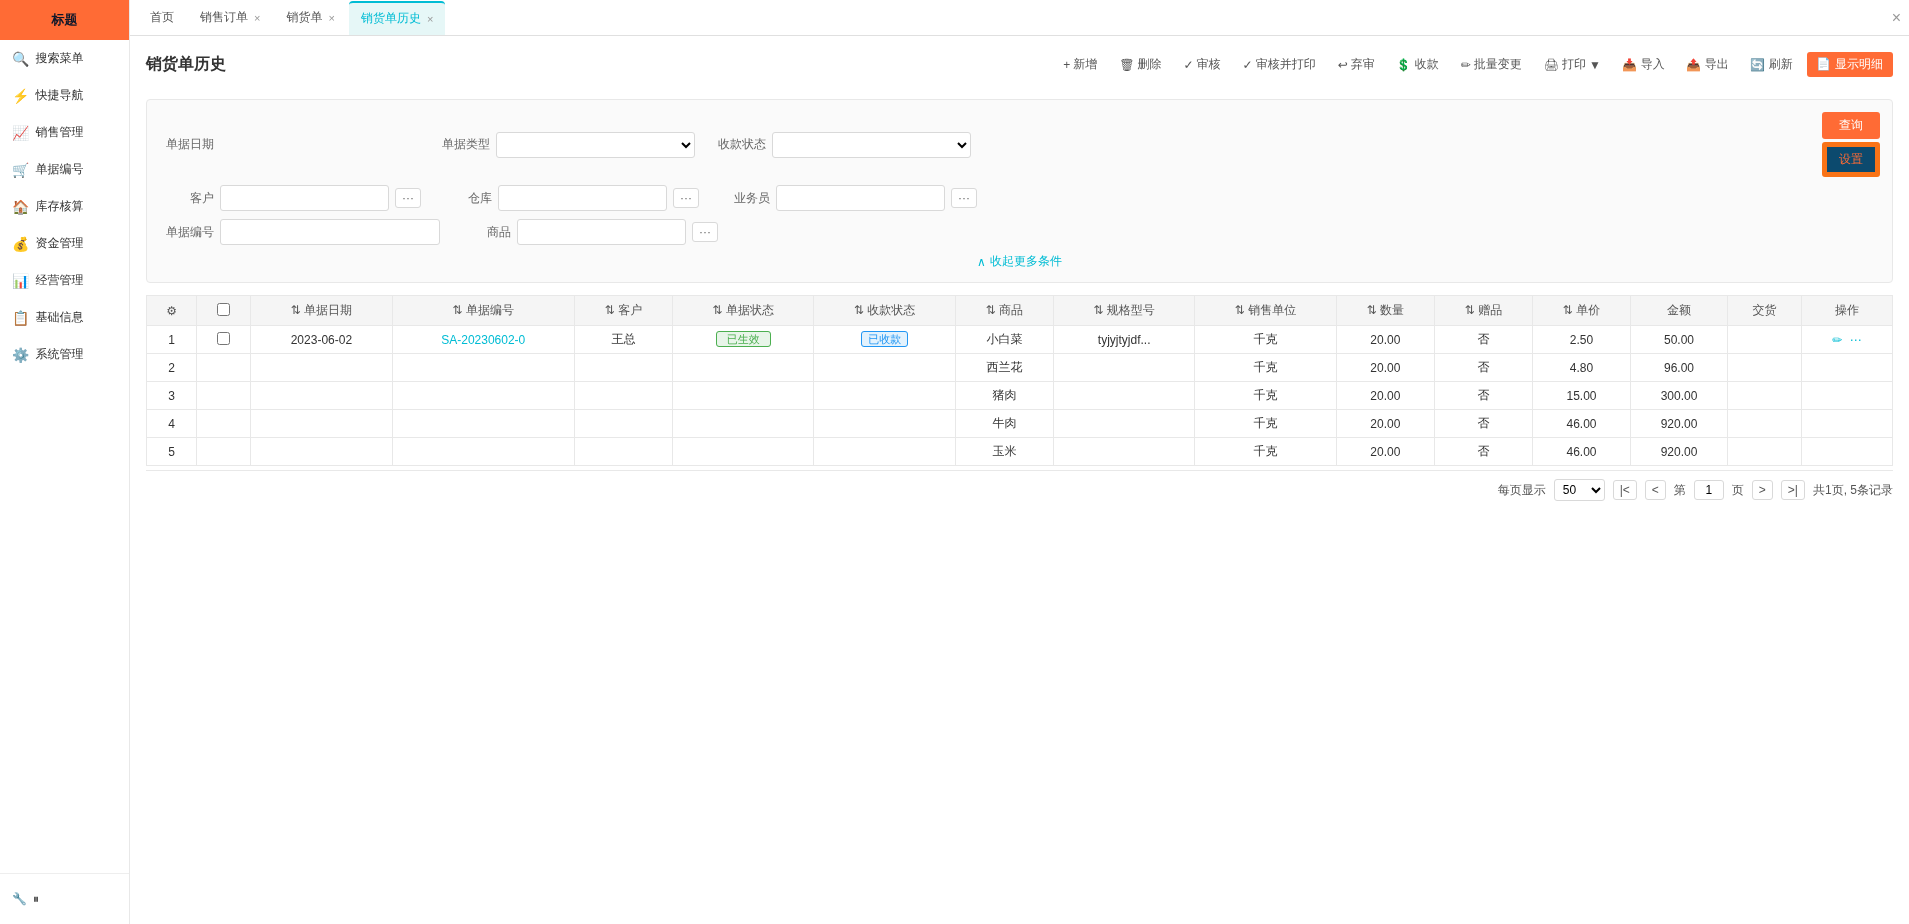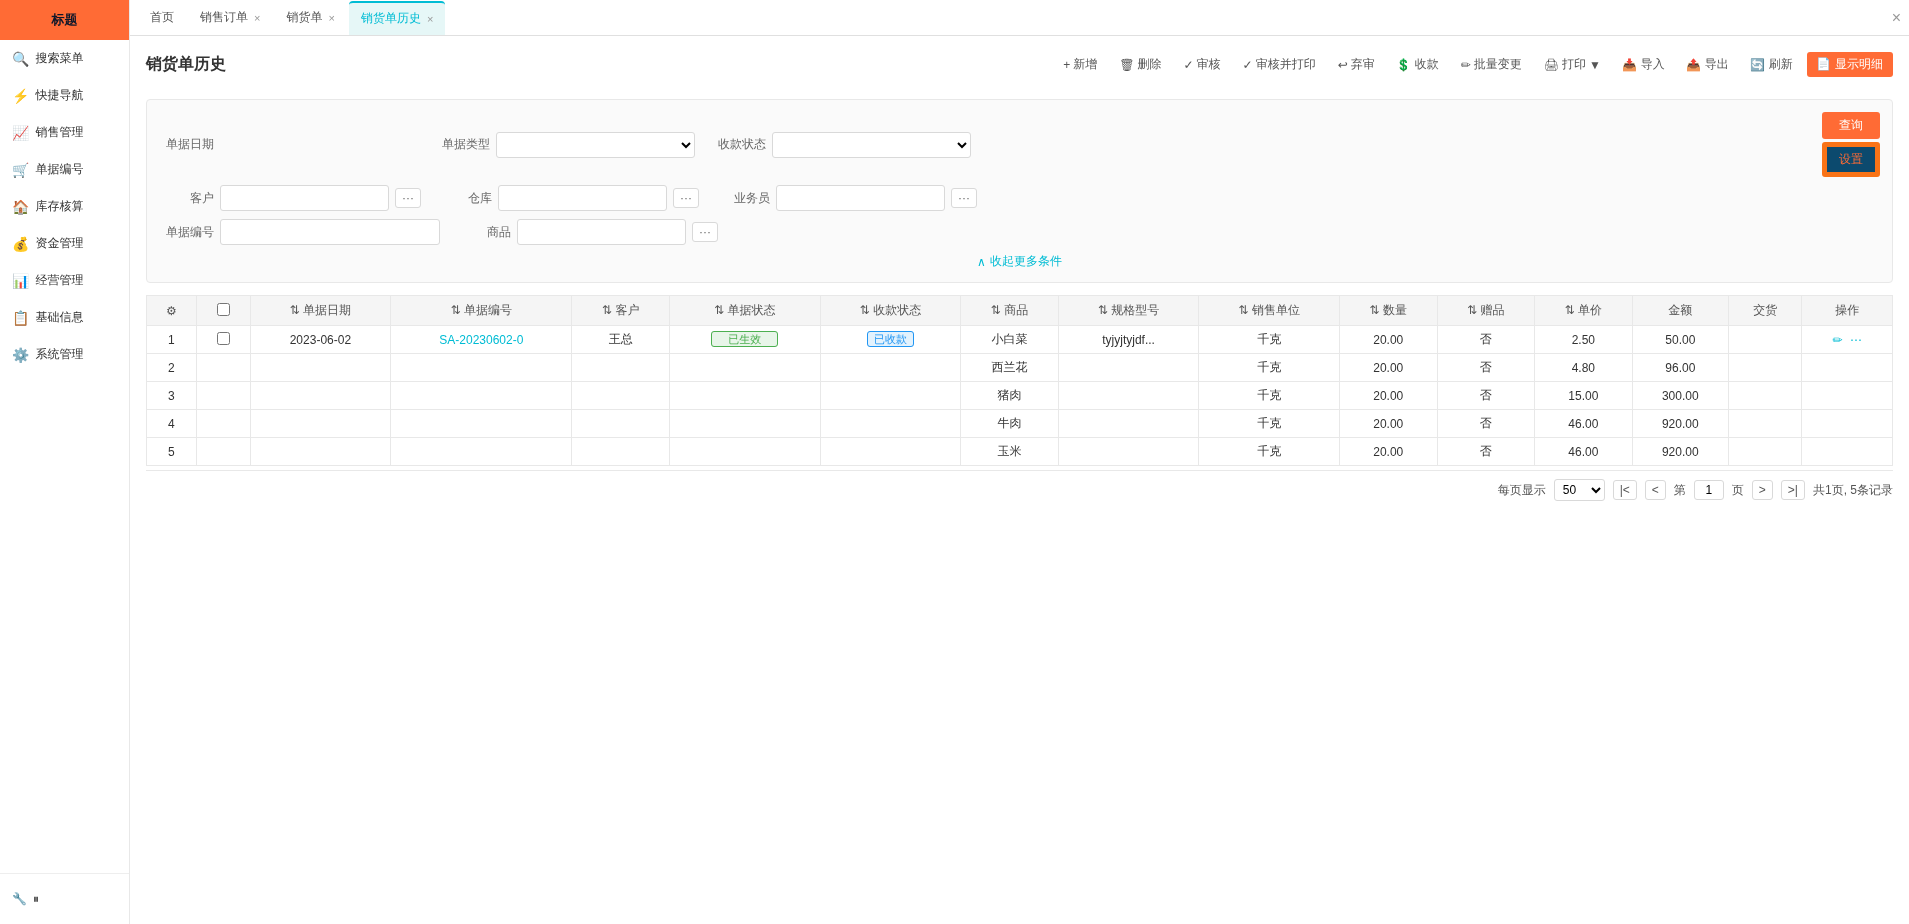--- a/index.html
+++ b/index.html
@@ -230,21 +230,21 @@
       padding: 5px 8px;
       color: #333;
       text-align: center;
     }
     .data-table .th-sort { cursor: pointer; }
     .badge-active {
       background: #e8f5e9;
       color: #4caf50;
       border: 1px solid #4caf50;
       border-radius: 3px;
-      padding: 1px 16px;
+      padding: 1px 10px;
       font-size: 11px;
     }
     .badge-paid {
       background: #e3f2fd;
       color: #2196f3;
       border: 1px solid #2196f3;
       border-radius: 3px;
       padding: 1px 6px;
       font-size: 11px;
       margin-top: 20px;

